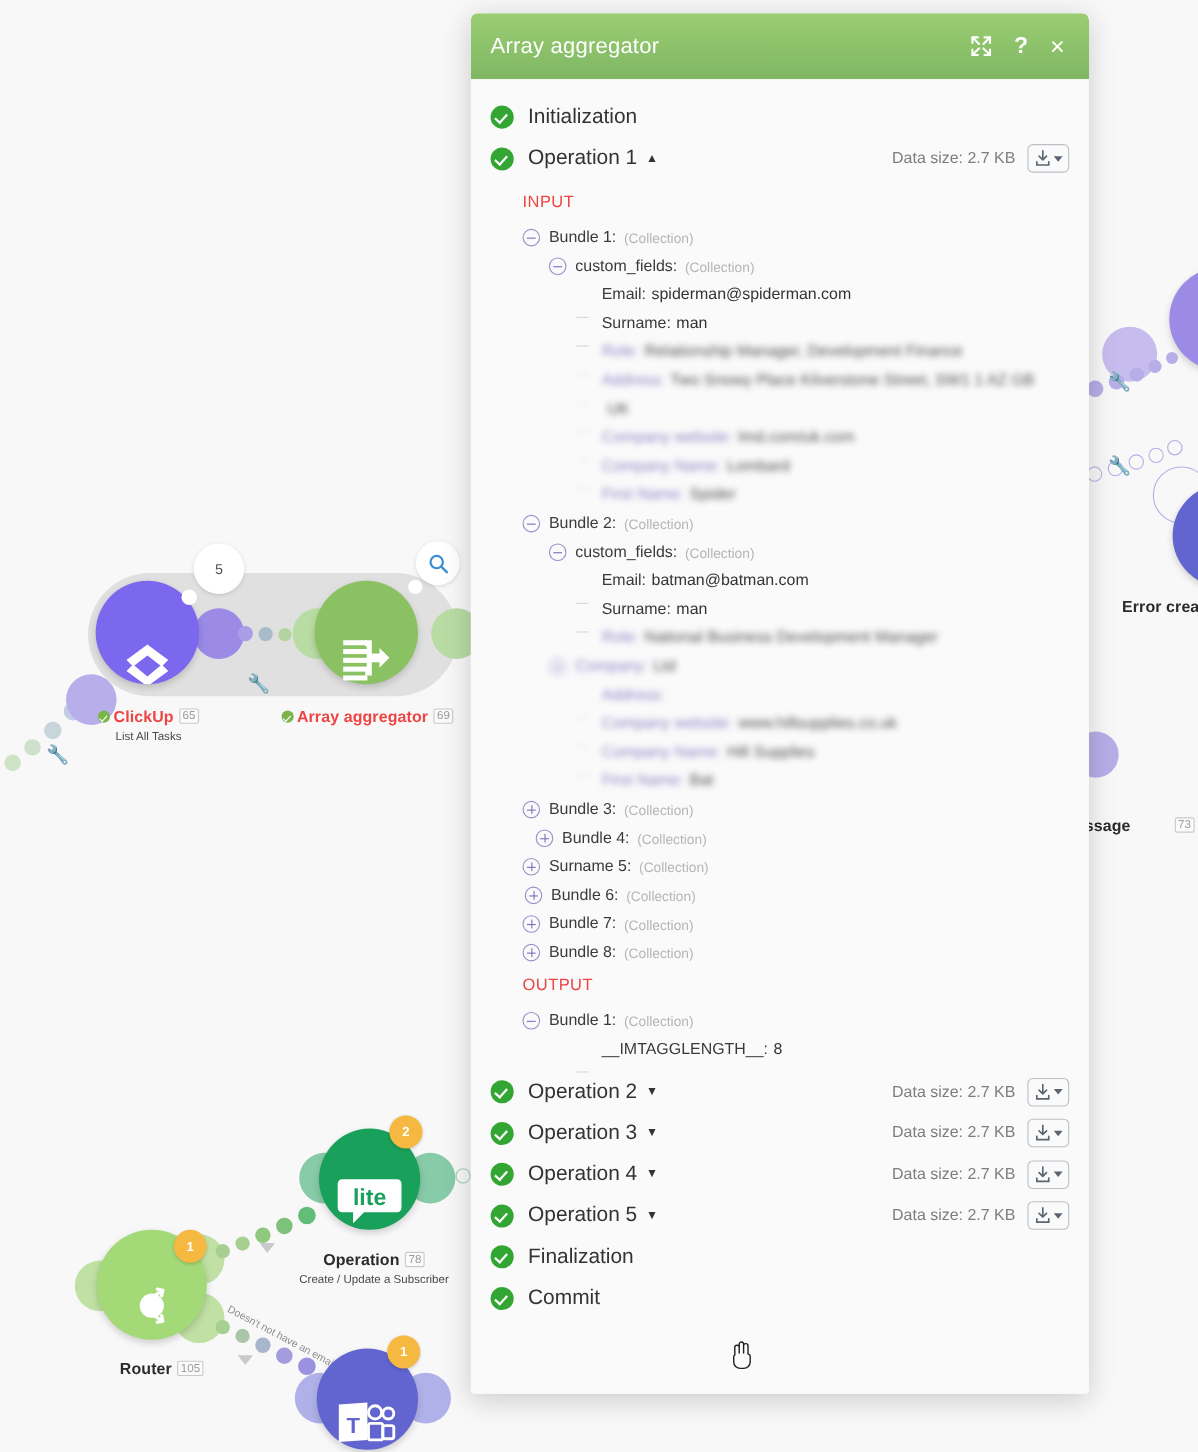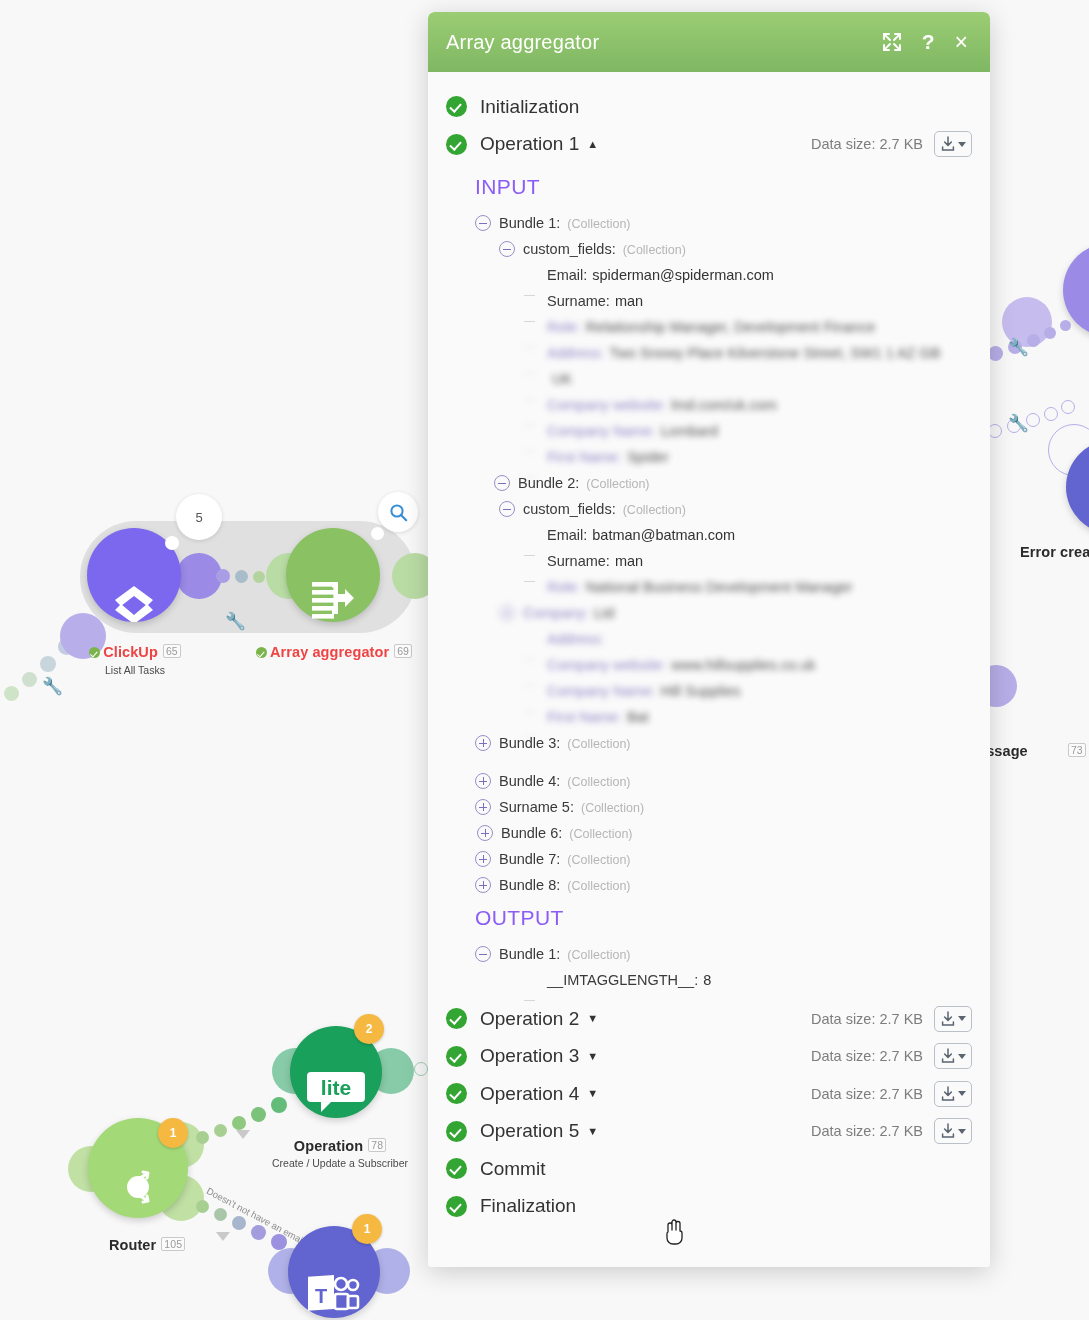--- a/index.html
+++ b/index.html
@@ -112,21 +112,21 @@
   .caret { margin-left:8px; font-size:11px; color:#333; line-height:1;}
   .step-spacer { flex:1; }
   .data-size { font-size:14.5px; color:#7d7d7d; margin-right:11px; }
   .dl-btn {
     border:1px solid #b9c0c7; border-radius:5px; background:#fafafa;
     width:38px;height:26px; display:flex;align-items:center;justify-content:center;
     cursor:pointer; gap:2px;
   }
   .dl-btn .tri-down { width:0;height:0;border-left:4px solid transparent;border-right:4px solid transparent;border-top:5px solid #5a6570;}
 
-  .sec-label { font-size:21px; color:#8b5cf6; padding-left:47px; margin-top:12px; margin-bottom:6px; letter-spacing:.4px;}
+  .sec-label { font-size:15px; color:#ef4444; padding-left:47px; margin-top:12px; margin-bottom:6px; letter-spacing:.4px;}
 
   .tree { padding-left: 0; }
   .trow { position:relative; height:26px; display:flex; align-items:flex-end; font-size:14.5px; color:#333; }
   .tog {
     width:16px;height:16px;border-radius:50%;border:1.3px solid #9b8ec9;
     position:relative; flex:0 0 16px; margin-right:8px; background:#fafafa; cursor:pointer;
   }
   .tog::before{content:"";position:absolute;left:3px;top:6.6px;width:8px;height:1.4px;background:#7d6fbd;}
   .tog.plus::after{content:"";position:absolute;left:6.8px;top:3px;width:1.4px;height:8px;background:#7d6fbd;}
   .tkey { color:#3a3a3a; }
@@ -416,21 +416,21 @@
             <span class="tkey">Company Name:</span>
             <span class="tval">Lombard</span>
           </div>
           <div class="trow redact" style="padding-left: 95px;">
             <span style="position: relative; width: 24px; flex: 0 0 24px;">
               <span style="position:absolute;left:1px;top:12px;width:11px;height:1px;background:#d6d6d6;display:block;"></span>
             </span>
             <span class="tkey">First Name:</span>
             <span class="tval">Spider</span>
           </div>
-          <div class="trow" style="padding-left: 66px;">
+          <div class="trow" style="padding-left: 47px;">
             <span class="tog"></span>
             <span class="tkey">Bundle 2:</span>
             <span class="ttype">(Collection)</span>
           </div>
           <div class="trow" style="padding-left: 71px;">
             <span class="tog"></span>
             <span class="tkey">custom_fields:</span>
             <span class="ttype">(Collection)</span>
           </div>
           <div class="trow" style="padding-left: 95px;">
@@ -484,21 +484,21 @@
               <span style="position:absolute;left:1px;top:12px;width:11px;height:1px;background:#d6d6d6;display:block;"></span>
             </span>
             <span class="tkey">First Name:</span>
             <span class="tval">Bat</span>
           </div>
           <div class="trow" style="padding-left: 47px;">
             <span class="tog plus"></span>
             <span class="tkey">Bundle 3:</span>
             <span class="ttype">(Collection)</span>
           </div>
-          <div class="trow" style="padding-left: 47px; margin-top: 12px;">
+          <div class="trow" style="padding-left: 59px;">
             <span class="tog plus"></span>
             <span class="tkey">Bundle 4:</span>
             <span class="ttype">(Collection)</span>
           </div>
           <div class="trow" style="padding-left: 47px;">
             <span class="tog plus"></span>
             <span class="tkey">Surname 5:</span>
             <span class="ttype">(Collection)</span>
           </div>
           <div class="trow" style="padding-left: 49px;">
@@ -586,26 +586,26 @@
             <div class="dl-btn">
               <svg width="16" height="16" viewBox="0 0 16 16">
                 <path d="M8 1 V9 M4.6 6 L8 9.4 L11.4 6" stroke="#5a6570" stroke-width="1.5" fill="none" stroke-linecap="round" stroke-linejoin="round"></path>
                 <path d="M2.6 11 V14 H13.4 V11" stroke="#5a6570" stroke-width="1.5" fill="none" stroke-linecap="round"></path>
               </svg>
               <span class="tri-down"></span>
             </div>
           </div>
           <div class="step-row">
             <div class="step-ico"></div>
-            <div class="step-name">Commit</div>
+            <div class="step-name">Finalization</div>
             <div class="step-spacer"></div>
           </div>
           <div class="step-row">
             <div class="step-ico"></div>
-            <div class="step-name">Finalization</div>
+            <div class="step-name">Commit</div>
             <div class="step-spacer"></div>
           </div>
         </div>
     </div>
   </div>
 
   <div class="cursor">
     <svg width="22" height="28" viewBox="0 0 22 28">
       <path d="M4 14 V7 a2 2 0 0 1 4 0 v5 V4 a2 2 0 0 1 4 0 v8 V5.5 a2 2 0 0 1 4 0 V13 a2 2 0 0 1 2 2 v5 a6 6 0 0 1 -6 6 H9 a6 6 0 0 1 -6 -6 v-4 a2 2 0 0 1 1 -2 Z" fill="#fff" stroke="#222" stroke-width="1.3" stroke-linejoin="round"></path>
     </svg>

